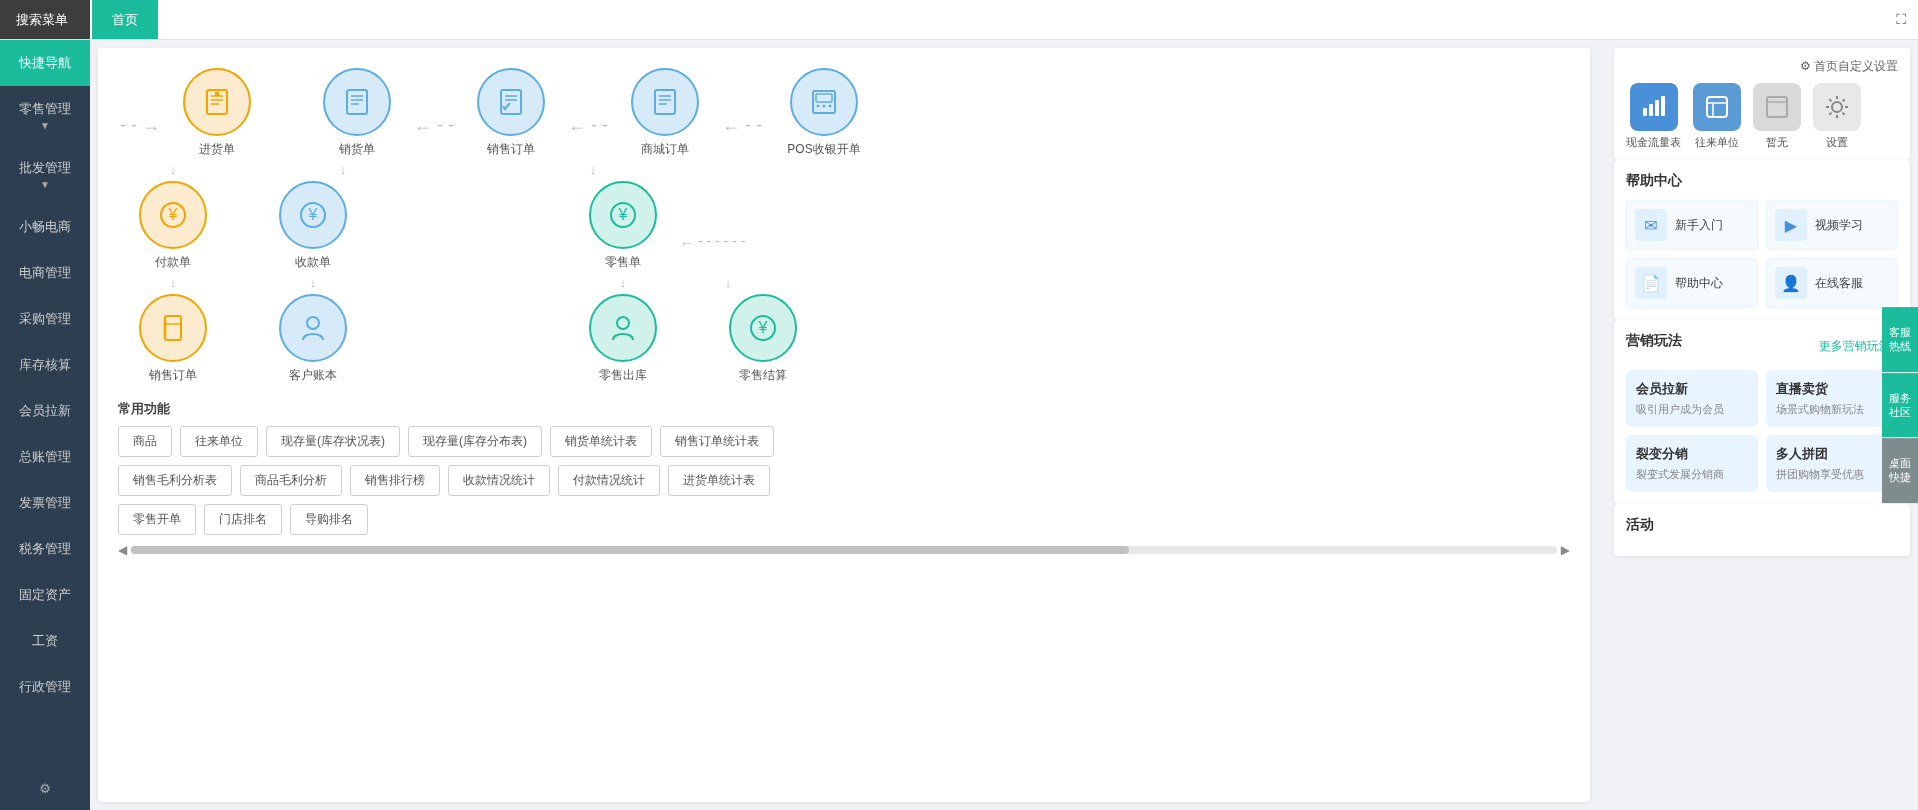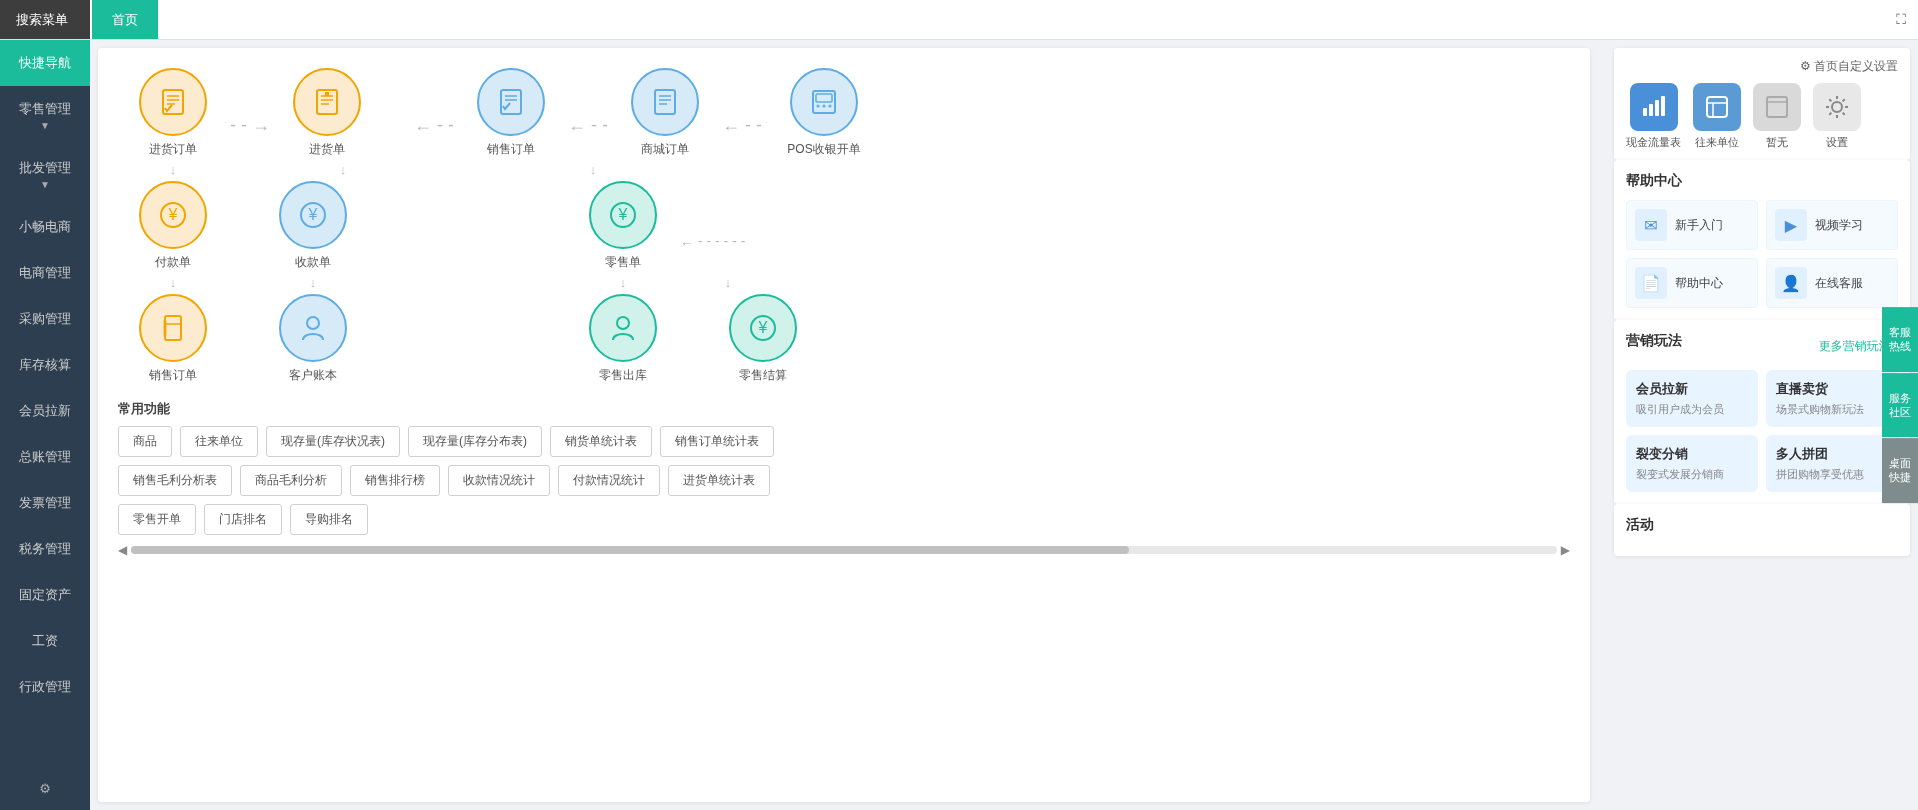--- a/index.html
+++ b/index.html
@@ -115,50 +115,49 @@
     </div>
   </div>
 
   <div class="content-area">
     <div class="main-content">
 
       <div class="flowchart-panel">
 
         <div style="display:flex; align-items:flex-end; gap:0; margin-bottom:4px;">
 
-          <div class="flow-col" style="width:110px;">
-            <div class="flow-circle orange" style="width:68px;height:68px;background:#fdebd0;border:2px solid #f0a500;border-radius:50%;display:flex;align-items:center;justify-content:center;font-size:22px;margin-bottom:5px;">
-              <svg width="32" height="32" viewBox="0 0 32 32">
-                  <rect x="6" y="4" width="20" height="24" rx="2" fill="none" stroke="#f0a500" stroke-width="2"></rect>
-                  <line x1="10" y1="10" x2="22" y2="10" stroke="#f0a500" stroke-width="1.5"></line>
-                  <line x1="10" y1="14" x2="22" y2="14" stroke="#f0a500" stroke-width="1.5"></line>
-                  <line x1="10" y1="18" x2="18" y2="18" stroke="#f0a500" stroke-width="1.5"></line>
-                  <polyline points="8,22 10,25 15,19" fill="none" stroke="#f0a500" stroke-width="2"></polyline>
-                </svg>
-            </div>
-            <div class="flow-label">进货订单</div>
-          </div>
 
           <div style="display:flex;align-items:center;padding-bottom:22px;color:#bbb;font-size:18px;margin:0 2px;">- - →</div>
 
           <div class="flow-col" style="width:110px;">
             <div class="flow-circle orange" style="width:68px;height:68px;background:#fdebd0;border:2px solid #f0a500;border-radius:50%;display:flex;align-items:center;justify-content:center;font-size:22px;margin-bottom:5px;">
               <svg width="32" height="32" viewBox="0 0 32 32">
                   <rect x="6" y="4" width="20" height="24" rx="2" fill="none" stroke="#f0a500" stroke-width="2"></rect>
                   <line x1="10" y1="10" x2="22" y2="10" stroke="#f0a500" stroke-width="1.5"></line>
                   <line x1="10" y1="14" x2="22" y2="14" stroke="#f0a500" stroke-width="1.5"></line>
                   <line x1="10" y1="18" x2="18" y2="18" stroke="#f0a500" stroke-width="1.5"></line>
                   <polyline points="14,6 18,6 18,10 14,10 z" fill="#f0a500"></polyline>
                 </svg>
             </div>
             <div class="flow-label">进货单</div>
           </div>
 
           <div style="width:30px;padding-bottom:22px;"></div>
 
+          <div class="flow-col" style="width:110px;">
+            <div style="width:68px;height:68px;background:#d6eaf8;border:2px solid #5dade2;border-radius:50%;display:flex;align-items:center;justify-content:center;margin-bottom:5px;">
+              <svg width="32" height="32" viewBox="0 0 32 32">
+                  <rect x="6" y="4" width="20" height="24" rx="2" fill="none" stroke="#5dade2" stroke-width="2"></rect>
+                  <line x1="10" y1="10" x2="22" y2="10" stroke="#5dade2" stroke-width="1.5"></line>
+                  <line x1="10" y1="14" x2="22" y2="14" stroke="#5dade2" stroke-width="1.5"></line>
+                  <line x1="10" y1="18" x2="18" y2="18" stroke="#5dade2" stroke-width="1.5"></line>
+                </svg>
+            </div>
+            <div class="flow-label">销货单</div>
+          </div>
 
           <div style="display:flex;align-items:center;padding-bottom:22px;color:#bbb;font-size:18px;margin:0 2px;">← - -</div>
 
           <div class="flow-col" style="width:110px;">
             <div style="width:68px;height:68px;background:#d6eaf8;border:2px solid #5dade2;border-radius:50%;display:flex;align-items:center;justify-content:center;margin-bottom:5px;">
               <svg width="32" height="32" viewBox="0 0 32 32">
                   <rect x="6" y="4" width="20" height="24" rx="2" fill="none" stroke="#5dade2" stroke-width="2"></rect>
                   <line x1="10" y1="10" x2="22" y2="10" stroke="#5dade2" stroke-width="1.5"></line>
                   <line x1="10" y1="14" x2="22" y2="14" stroke="#5dade2" stroke-width="1.5"></line>
                   <polyline points="8,20 10,23 15,17" fill="none" stroke="#5dade2" stroke-width="2"></polyline>

